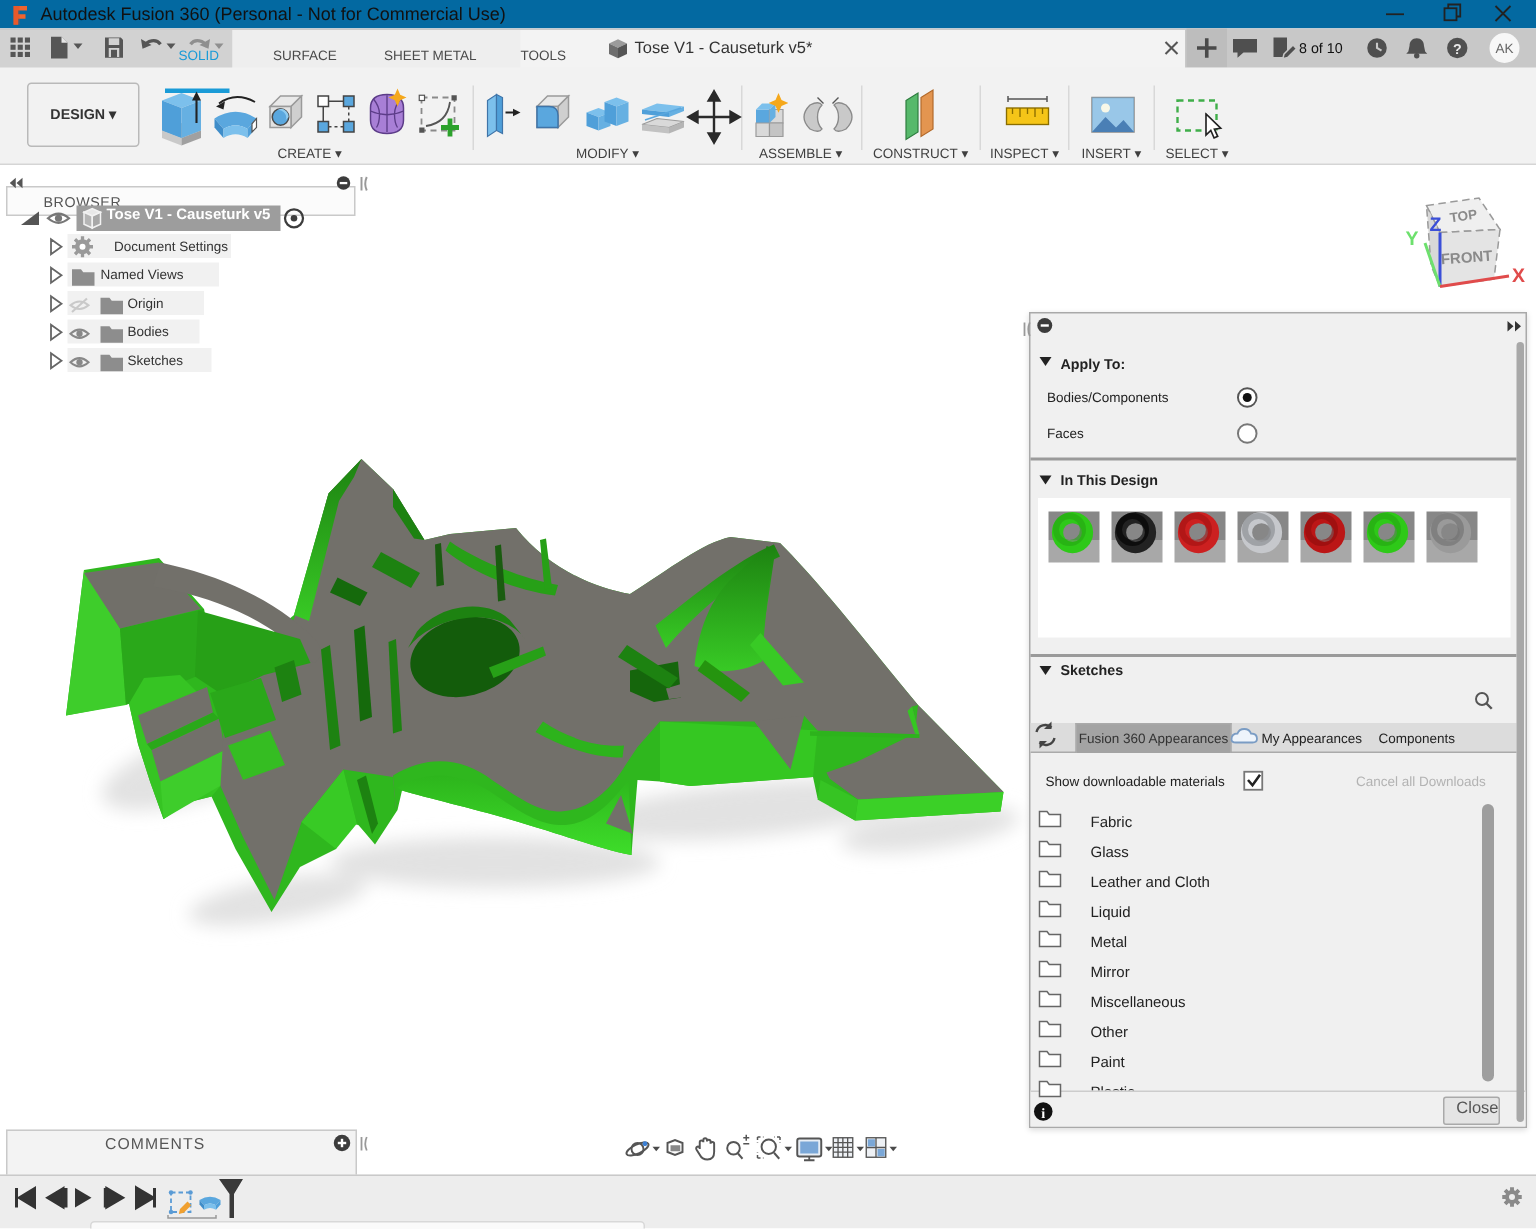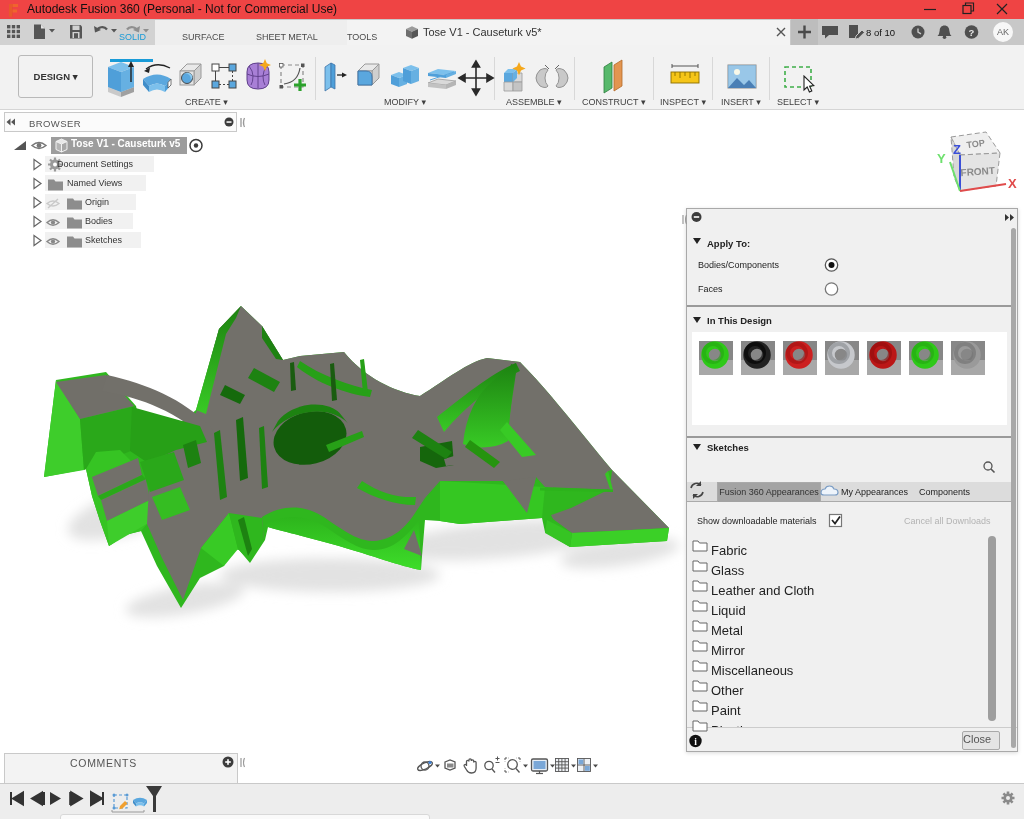--- a/index.html
+++ b/index.html
@@ -2,21 +2,21 @@
 <html><head>
 <meta charset="utf-8">
 <style>
 * { margin:0; padding:0; box-sizing:border-box; }
 html,body { width:1024px; height:819px; overflow:hidden; }
 body { font-family:"Liberation Sans", sans-serif; background:#fff; position:relative; }
 .abs { position:absolute; }
 svg { display:block; }
 
 
-#titlebar { position:absolute; left:0; top:0; width:1024px; height:19px; background:#ef4444; }
+#titlebar { position:absolute; left:0; top:0; width:1024px; height:19px; background:#0369a1; }
 #titlebar .ttext { position:absolute; left:27px; top:2px; font-size:12px; color:#111; }
 
 
 #row2 { position:absolute; left:0; top:19px; width:1024px; height:26px; background:#f0f0f0; border-top:1px solid #c9c9c9; }
 #row2 .seg1 { position:absolute; left:0; top:0; width:155px; height:26px; background:#d2d2d2; }
 #row2 .seg2 { position:absolute; left:155px; top:0; width:192px; height:26px; background:#eeeeee; }
 #row2 .seg3 { position:absolute; left:347px; top:0; width:443px; height:26px; background:#f3f3f3; }
 #row2 .seg4 { position:absolute; left:790px; top:0; width:234px; height:26px; background:#c8c8c8; }
 #tabtext { position:absolute; left:423px; top:26px; font-size:11px; color:#333; }
 #plusbtn { position:absolute; left:791px; top:19px; width:27px; height:26px; background:#bdbdbd; }
@@ -26,40 +26,40 @@
 
 #ribbon { position:absolute; left:0; top:45px; width:1024px; height:65px; background:#f2f2f2; border-bottom:1px solid #d5d5d5; }
 .rtab { position:absolute; top:32px; font-size:9px; color:#4a4a4a; }
 .rtab.active { color:#1a9bd7; }
 #solidline { position:absolute; left:110px; top:59px; width:43px; height:3px; background:#1a9bd7; }
 #designbtn { position:absolute; left:18px; top:55px; width:75px; height:43px; border:1px solid #b9b9b9; border-radius:3px; font-size:9.5px; font-weight:bold; color:#333; text-align:center; line-height:41px; }
 .glabel { position:absolute; top:97px; font-size:9px; color:#3f3f3f; white-space:nowrap; }
 .rsep { position:absolute; top:57px; width:1px; height:43px; background:#d8d8d8; }
 
 
-#bheader { position:absolute; left:4px; top:112px; width:233px; height:20px; background:#fbfbfb; border:1px solid #c9c9c9; }
+#bheader { position:absolute; left:4px; top:124px; width:233px; height:20px; background:#fbfbfb; border:1px solid #c9c9c9; }
 #bheader .btext { position:absolute; left:24px; top:5px; font-size:9.5px; color:#555; letter-spacing:0.4px; }
 .trow { position:absolute; font-size:9px; color:#333; }
 .rowbg { position:absolute; background:#f1f1f1; }
 
 
 #apanel { position:absolute; left:686px; top:208px; width:332px; height:544px; background:#f0f0f0; border:1px solid #a9a9a9; box-shadow:0 1px 4px rgba(0,0,0,0.15); }
 #apanel .hdr { position:absolute; left:0; top:0; width:330px; height:18px; background:#f5f5f5; border-bottom:1px solid #cccccc; }
 #apanel .hdr .htext { position:absolute; left:21px; top:4px; font-size:9px; color:#444; letter-spacing:0.3px; }
 .sechead { position:absolute; font-size:9.5px; font-weight:bold; color:#222; }
 .alabel { position:absolute; font-size:9px; color:#222; }
 .divider { position:absolute; left:0; width:324px; height:2px; background:#9a9a9a; }
 #swatchbox { position:absolute; left:5px; top:123px; width:315px; height:93px; background:#fff; }
 .swatch { position:absolute; top:9px; width:34px; height:34px; background:linear-gradient(#878787 55%, #a8a8a8 55%); }
 #searchbox { position:absolute; left:5px; top:251px; width:314px; height:18px; background:#fff; border:1px solid #999; font-size:9px; color:#999; line-height:16px; padding-left:4px; }
 #tabbar { position:absolute; left:0px; top:273px; width:324px; height:20px; background:#dcdcdc; border-bottom:1px solid #aaa; }
 #tabsel { position:absolute; left:30px; top:0px; width:104px; height:20px; background:#a3a3a3; border:1px solid #aaa; border-bottom:none; font-size:9px; color:#333; text-align:center; line-height:19px; }
-.ftext { position:absolute; left:24px; font-size:13px; color:#222; }
+.ftext { position:absolute; left:40px; font-size:10px; color:#222; }
 #afooter { position:absolute; left:0; bottom:0; width:330px; height:24px; background:#f0f0f0; border-top:1px solid #ccc; }
-#closebtn { position:absolute; right:17px; top:3px; width:38px; height:19px; background:#e4e4e4; border:1px solid #a9a9a9; border-radius:2px; font-size:11px; color:#555; text-align:left; line-height:15px; }
+#closebtn { position:absolute; right:17px; top:3px; width:38px; height:19px; background:#e4e4e4; border:1px solid #a9a9a9; border-radius:2px; font-size:11px; color:#555; text-align:right; line-height:15px; }
 
 
 #comments { position:absolute; left:4px; top:753px; width:234px; height:34px; background:#f3f3f3; border:1px solid #c9c9c9; }
 #comments .ctext { position:absolute; left:65px; top:3px; font-size:10.5px; color:#555; letter-spacing:0.7px; }
 #timeline { position:absolute; left:0; top:783px; width:1024px; height:36px; background:#ededed; border-top:1px solid #c9c9c9; }
 #tstrip { position:absolute; left:60px; top:814px; width:370px; height:10px; background:#fafafa; border:1px solid #d8d8d8; border-radius:3px; }
 </style>
 </head>
 <body>
 
@@ -480,21 +480,21 @@
   </g>
 
   <g fill="none" stroke="#888" stroke-width="1.4">
     <path d="M47,112.5 q6,-5.5 12,0 q-6,5.5 -12,0 z"></path>
     <path d="M47,131.5 q6,-5.5 12,0 q-6,5.5 -12,0 z"></path>
   </g>
   <circle cx="53" cy="112.5" r="2.1" fill="#888"></circle>
   <circle cx="53" cy="131.5" r="2.1" fill="#888"></circle>
 </svg>
 <div class="trow" style="left:71px; top:138px; color:#fff; font-size:10px; font-weight:bold;">Tose V1 - Causeturk v5</div>
-<div class="trow" style="left:57px; top:159px;">Document Settings</div>
+<div class="trow" style="left:76px; top:159px;">Document Settings</div>
 <div class="trow" style="left:67px; top:178px;">Named Views</div>
 <div class="trow" style="left:85px; top:197px;">Origin</div>
 <div class="trow" style="left:85px; top:216px;">Bodies</div>
 <div class="trow" style="left:85px; top:235px;">Sketches</div>
 
 <svg class="abs" style="left:920px;top:125px" width="104" height="80" viewBox="0 0 104 80">
 
   <path d="M31,12 L66,7 L80,28 L40,30 Z" fill="#efefef" stroke="#9a9a9a" stroke-width="1" stroke-dasharray="5,3"></path>
 
   <path d="M40,30 L80,28 L76,61 L40,66 Z" fill="#e4e4e4" stroke="#9a9a9a" stroke-width="1" stroke-dasharray="5,3"></path>

